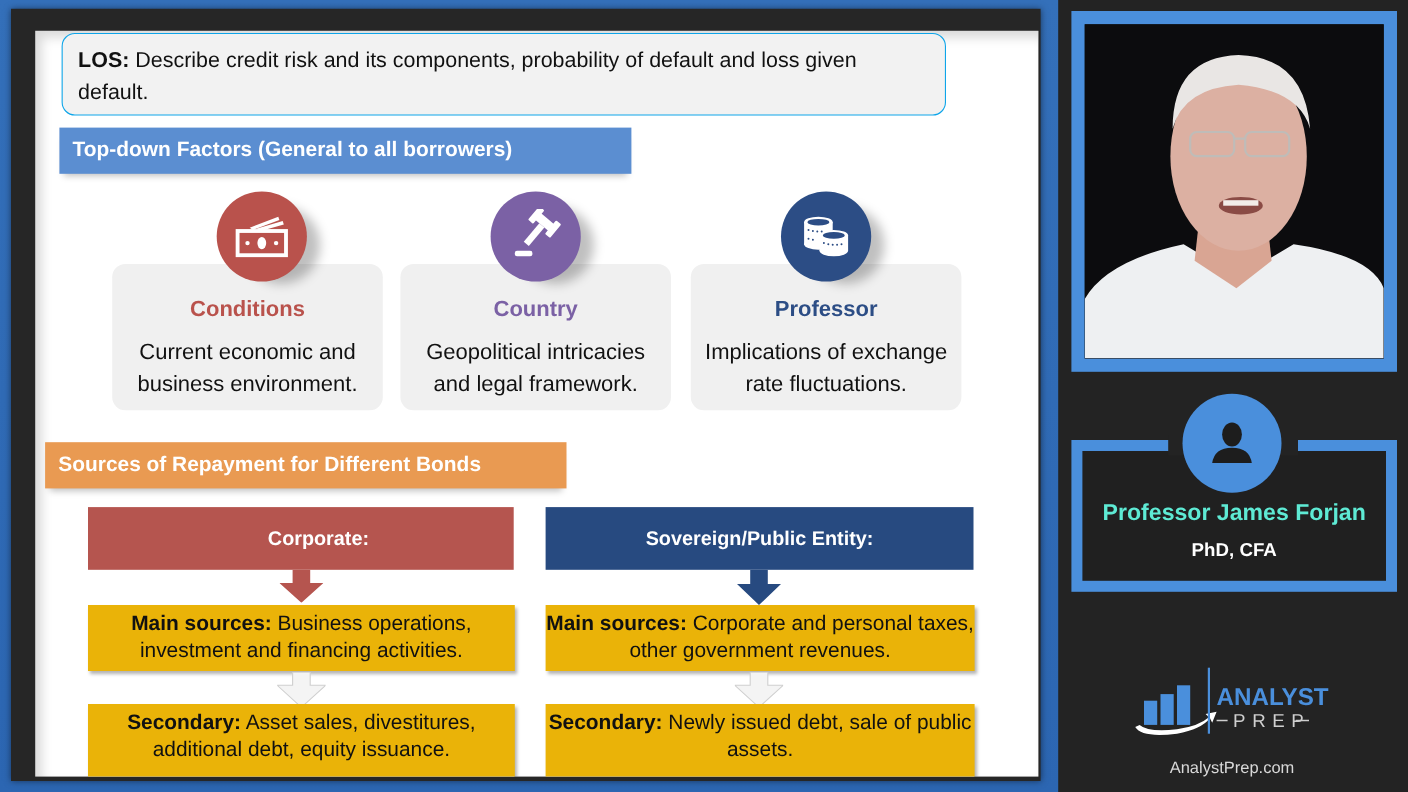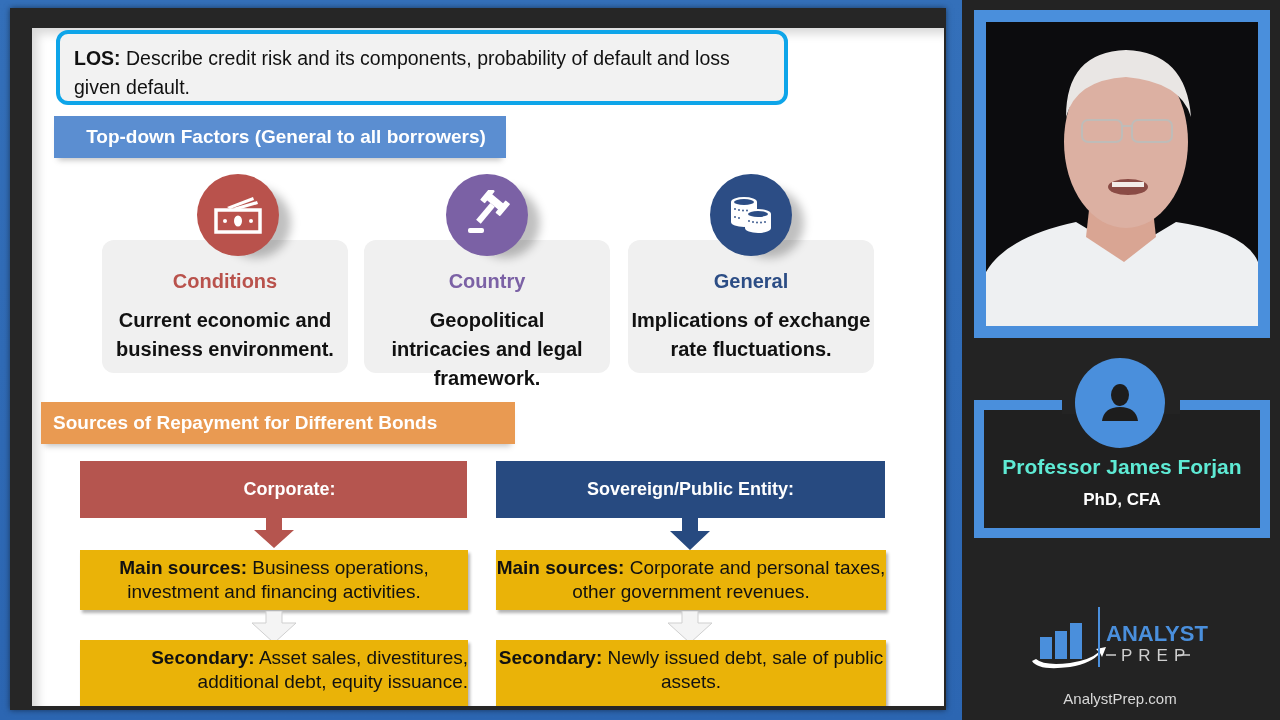--- a/index.html
+++ b/index.html
@@ -65,47 +65,47 @@
   .logo {
     position: absolute; left: 1030px; top: 605px; width: 180px; height: 70px;
   }
   .site {
     position: absolute; left: 1000px; top: 690px; width: 240px;
     text-align: center; color: #d8d8d8; font-size: 15px;
   }
 
   
   .los {
-    position: absolute; left: 24px; top: 2px; width: 732px; height: 75px;
+    position: absolute; left: 24px; top: 2px; width: 804px; height: 75px;
     background: #f2f2f2; border-radius: 12px;
-    border: 4px solid #0ea5e9;
+    border: 1px solid #0ea5e9;
     padding: 10px 14px;
     font-size: 19.5px; line-height: 29px; color: #111;
   }
   .los b { font-weight: bold; }
   .sec-header {
     position: absolute; color: #fff; font-weight: bold;
     font-size: 19px; line-height: 42px; padding-left: 12px;
     box-shadow: 0 6px 6px -4px rgba(0,0,0,0.25);
   }
-  .sec1 { left: 22px; top: 88px; width: 452px; height: 42px; background: #5b8ed1; text-align: center; }
+  .sec1 { left: 22px; top: 88px; width: 520px; height: 42px; background: #5b8ed1; }
   .sec2 { left: 9px; top: 374px; width: 474px; height: 42px; background: #e99a52; }
 
   .card {
     position: absolute; top: 212px; width: 246px; height: 133px;
     background: #f0f0f0; border-radius: 12px;
     text-align: center;
   }
   .card-title {
     position: absolute; left: 0; right: 0; top: 30px;
     font-weight: bold; font-size: 20px;
   }
   .card-desc {
     position: absolute; left: 0; right: 0; top: 66px;
-    font-size: 20px; line-height: 29px; color: #111; font-weight: bold;
+    font-size: 20px; line-height: 29px; color: #111;
   }
   .icon-circle {
     position: absolute; top: 146px; width: 82px; height: 82px;
     border-radius: 50%;
     display: flex; align-items: center; justify-content: center;
     box-shadow: 18px 8px 10px -6px rgba(0,0,0,0.25);
   }
 
   .bond-head {
     position: absolute; top: 433px; height: 57px; color: #fff;
@@ -135,21 +135,21 @@
 
     <div class="card" style="left:70px;">
       <div class="card-title" style="color:#b9524c;">Conditions</div>
       <div class="card-desc" style="padding:0 12px;">Current economic and business environment.</div>
     </div>
     <div class="card" style="left:332px;">
       <div class="card-title" style="color:#7b61a5;">Country</div>
       <div class="card-desc" style="padding:0 14px;">Geopolitical intricacies and legal framework.</div>
     </div>
     <div class="card" style="left:596px;">
-      <div class="card-title" style="color:#2c4d85;">General</div>
+      <div class="card-title" style="color:#2c4d85;">Professor</div>
       <div class="card-desc" style="padding:0 2px;">Implications of exchange rate fluctuations.</div>
     </div>
 
     <div class="icon-circle" style="left:165px; background:#b9524c;">
       <svg width="50" height="40" viewBox="0 0 50 40">
         <path d="M14 12 L40 2 L41 5 L17 14 Z" fill="#fff"></path>
         <path d="M20 13 L44 6 L45 9 L24 15 Z" fill="#fff"></path>
         <rect x="3" y="15" width="44" height="22" fill="none" stroke="#fff" stroke-width="3.5"></rect>
         <ellipse cx="25" cy="26" rx="4" ry="5.5" fill="#fff"></ellipse>
         <circle cx="12" cy="26" r="2" fill="#fff"></circle>
@@ -200,21 +200,21 @@
     <div class="bond-head" style="left:48px; width:387px; background:#b5554f;padding-left:32px;">Corporate:</div>
     <svg style="position:absolute; left:222px; top:490px;" width="40" height="30" viewBox="0 0 40 30">
       <path d="M12 0 H28 V12 H40 L20 30 L0 12 H12 Z" fill="#b5554f"></path>
     </svg>
     <div class="bond-box" style="left:48px; top:522px; width:388px;">
       <b>Main sources:</b><span> Business operations, investment and financing activities.</span>
     </div>
     <svg style="position:absolute; left:220px; top:583px;" width="44" height="32" viewBox="0 0 44 32">
       <path d="M14 0 H30 V12 H44 L22 32 L0 12 H14 Z" fill="#f4f4f4" stroke="#cfcfcf" stroke-width="1"></path>
     </svg>
-    <div class="bond-box" style="left:48px; top:612px; width:388px; height:70px;text-align:right;">
+    <div class="bond-box" style="left:48px; top:612px; width:388px; height:70px;">
       <b>Secondary:</b><span> Asset sales, divestitures, additional debt, equity issuance.</span>
     </div>
 
     <div class="bond-head" style="left:464px; width:389px; background:#274a80;">Sovereign/Public Entity:</div>
     <svg style="position:absolute; left:638px; top:490px;" width="40" height="32" viewBox="0 0 40 32">
       <path d="M12 0 H28 V13 H40 L20 32 L0 13 H12 Z" fill="#274a80"></path>
     </svg>
     <div class="bond-box" style="left:464px; top:522px; width:390px;">
       <b>Main sources:</b><span> Corporate and personal taxes, other government revenues.</span>
     </div>

